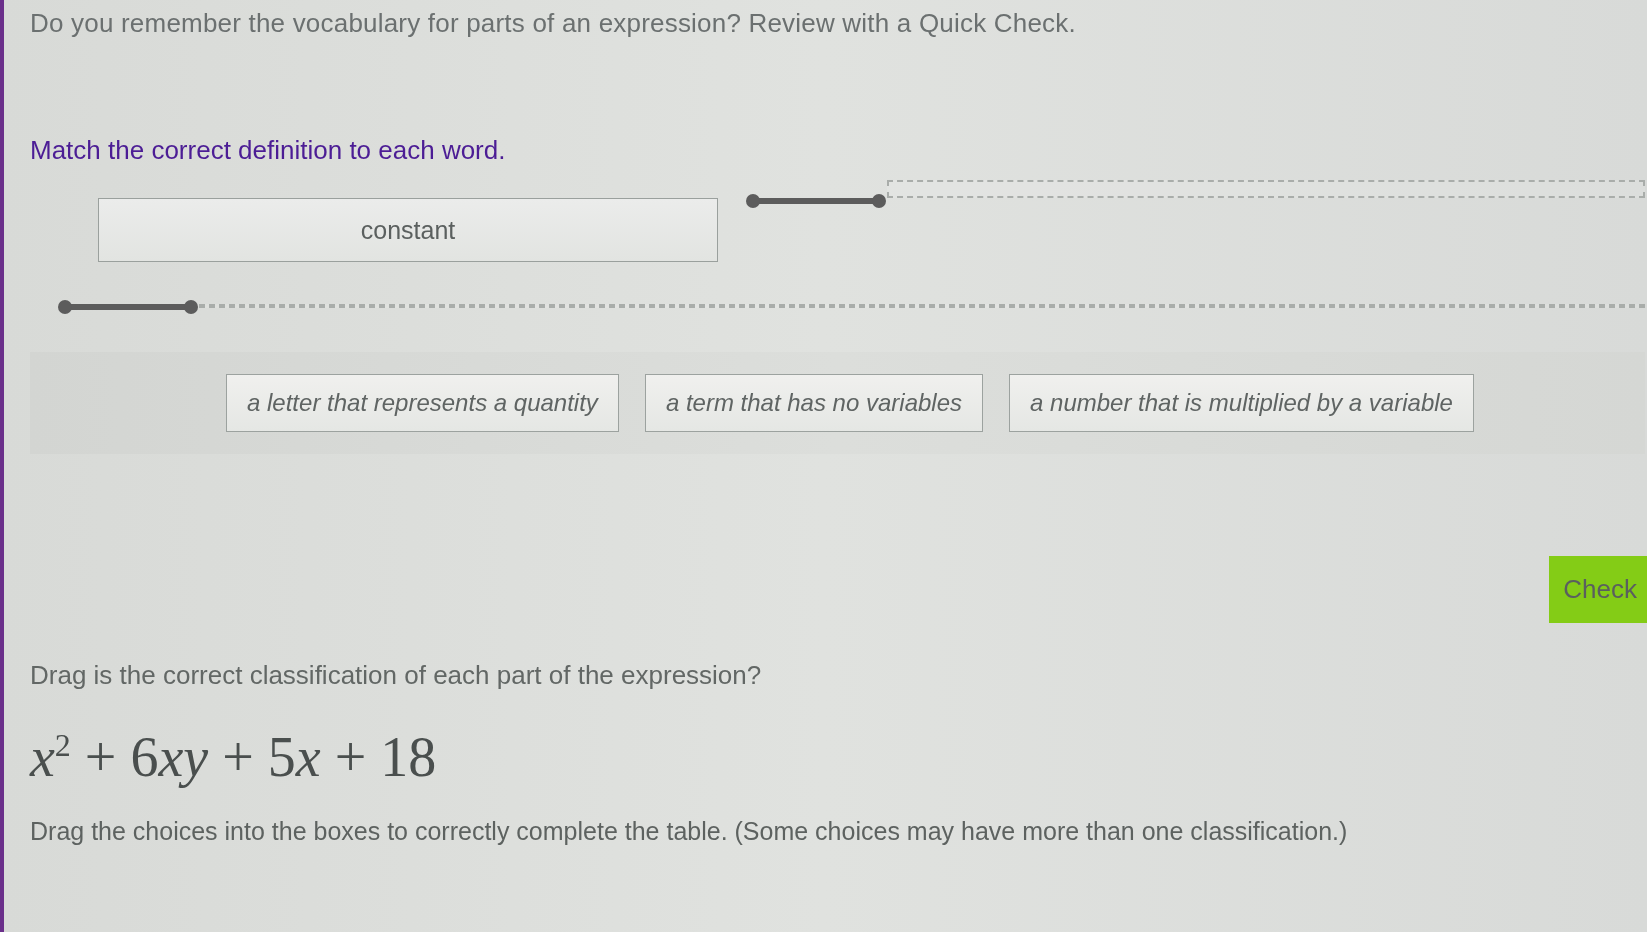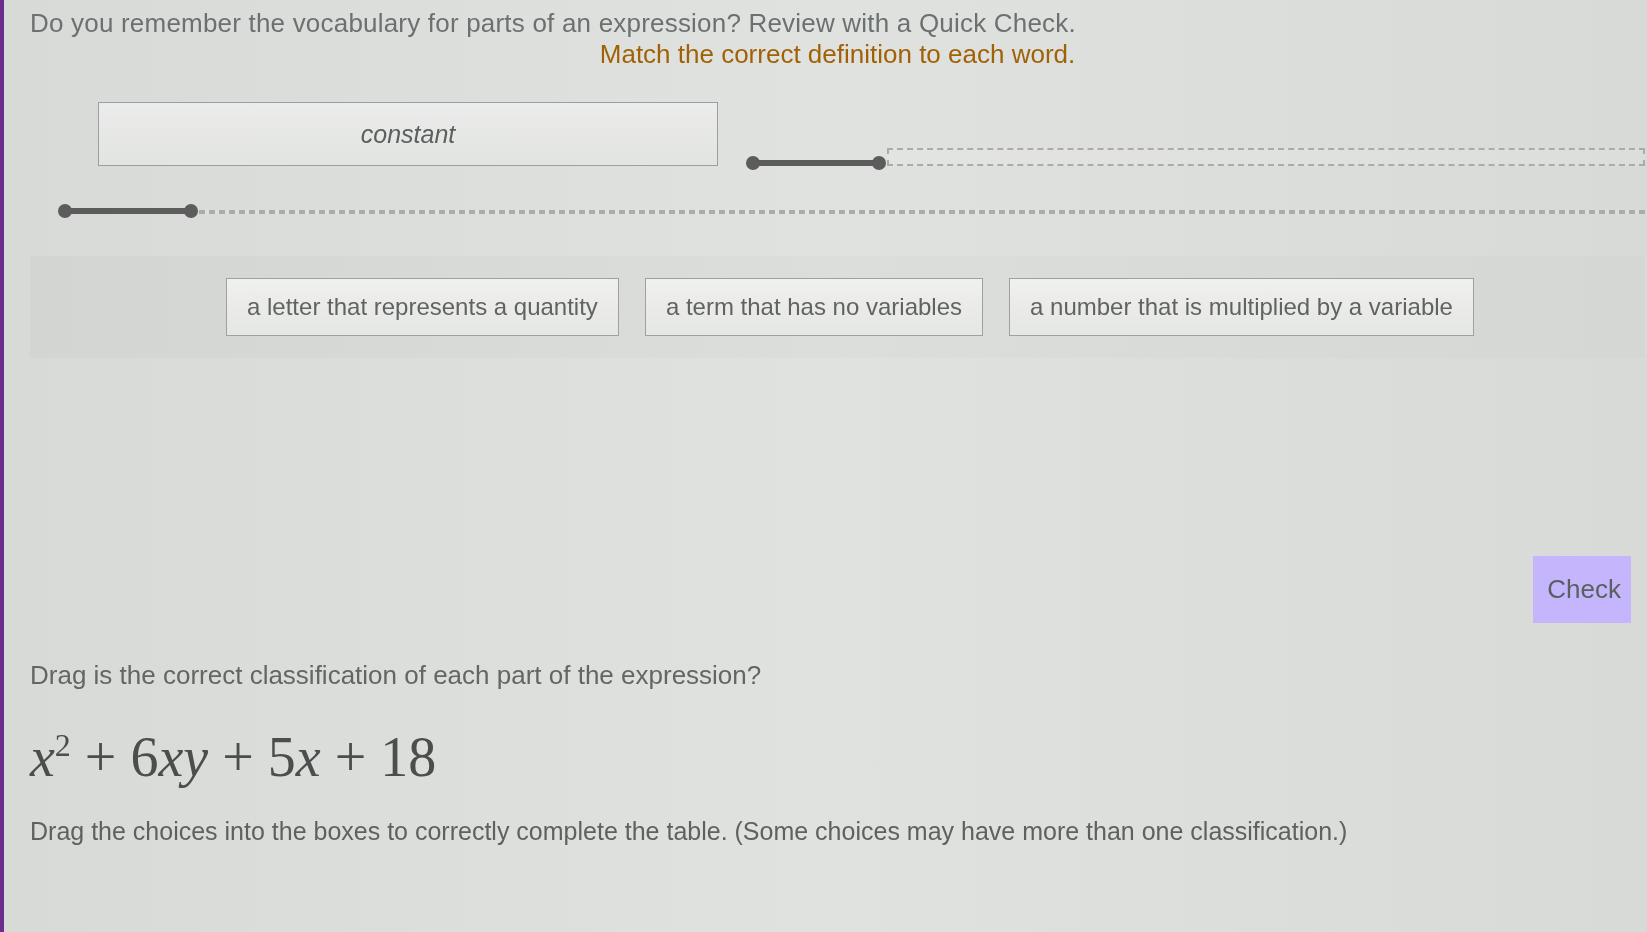--- a/index.html
+++ b/index.html
@@ -12,24 +12,25 @@
 .left-edge {
   position: absolute; left: 0; top: 0; width: 4px; height: 100%;
   background: #6a2f8a;
 }
 .content { padding: 0 2px 0 30px; color: #5a5f5f; }
 .intro {
   padding-top: 8px;
   font-size: 26px; color: #6b7070; letter-spacing: 0.2px;
 }
 .instruction1 {
-  font-size: 26px; color: #a16207; text-align: center;
+  margin-top: 96px;
+  font-size: 26px; color: #4c1d95;
 }
 .match-area { margin-top: 32px; }
-.row { display: flex; align-items: flex-end; margin-bottom: 42px; font-style: italic; }
+.row { display: flex; align-items: flex-start; margin-bottom: 42px; }
 .term-box {
   width: 620px; height: 64px;
   border: 1px solid #9aa09d;
   background: linear-gradient(180deg, #ebeceb 0%, #e2e4e1 100%);
   display: flex; align-items: center; justify-content: center;
   font-size: 25px; color: #5b605f;
   margin-left: 68px;
 }
 .connector {
   width: 132px; height: 6px; background: #5c5c5c;
@@ -44,30 +45,30 @@
 .drop-zone {
   flex: 1; margin-right: 0px; height: 70px;
   border: 2px dashed #a9adaa;
   background: rgba(255,255,255,0.12);
 }
 .row.first .drop-zone { margin-top: -18px; height: 72px; }
 .dz-wrap { display: flex; flex-direction: column; gap: 6px; flex: 1; }
 .choices-bar {
   margin-top: 8px; padding: 22px 0 22px 0;
   background: linear-gradient(90deg, #d3d5d2 0%, #dcdedb 50%, #d5d7d4 100%);
-  display: flex; gap: 26px; padding-left: 196px;
+  display: flex; gap: 26px; padding-left: 196px; font-style: italic;
 }
 .choice {
   border: 1px solid #9ca29f;
   background: linear-gradient(180deg, #f0f0ee 0%, #e5e7e4 100%);
   padding: 14px 20px; font-size: 24px; color: #5f6463; cursor: move;
 }
 .check-btn {
-  position: absolute; right: 16px; top: 556px;
-  background: #c4b5fd; color: #5a5f5f;
+  position: absolute; right: 0; top: 556px;
+  background: #84cc16; color: #5a5f5f;
   padding: 18px 10px 18px 14px; font-size: 26px;
   border-left: 0; cursor: pointer;
 }
 .question2-area { position: absolute; left: 30px; top: 660px; right: 0; }
 .instruction2 { font-size: 26px; color: #626765; }
 .expression {
   margin-top: 34px; font-family: "Times New Roman", Georgia, serif;
   font-size: 56px; color: #4a4f4e; font-style: italic;
 }
 .expression sup { font-size: 32px; vertical-align: super; font-style: normal; }

